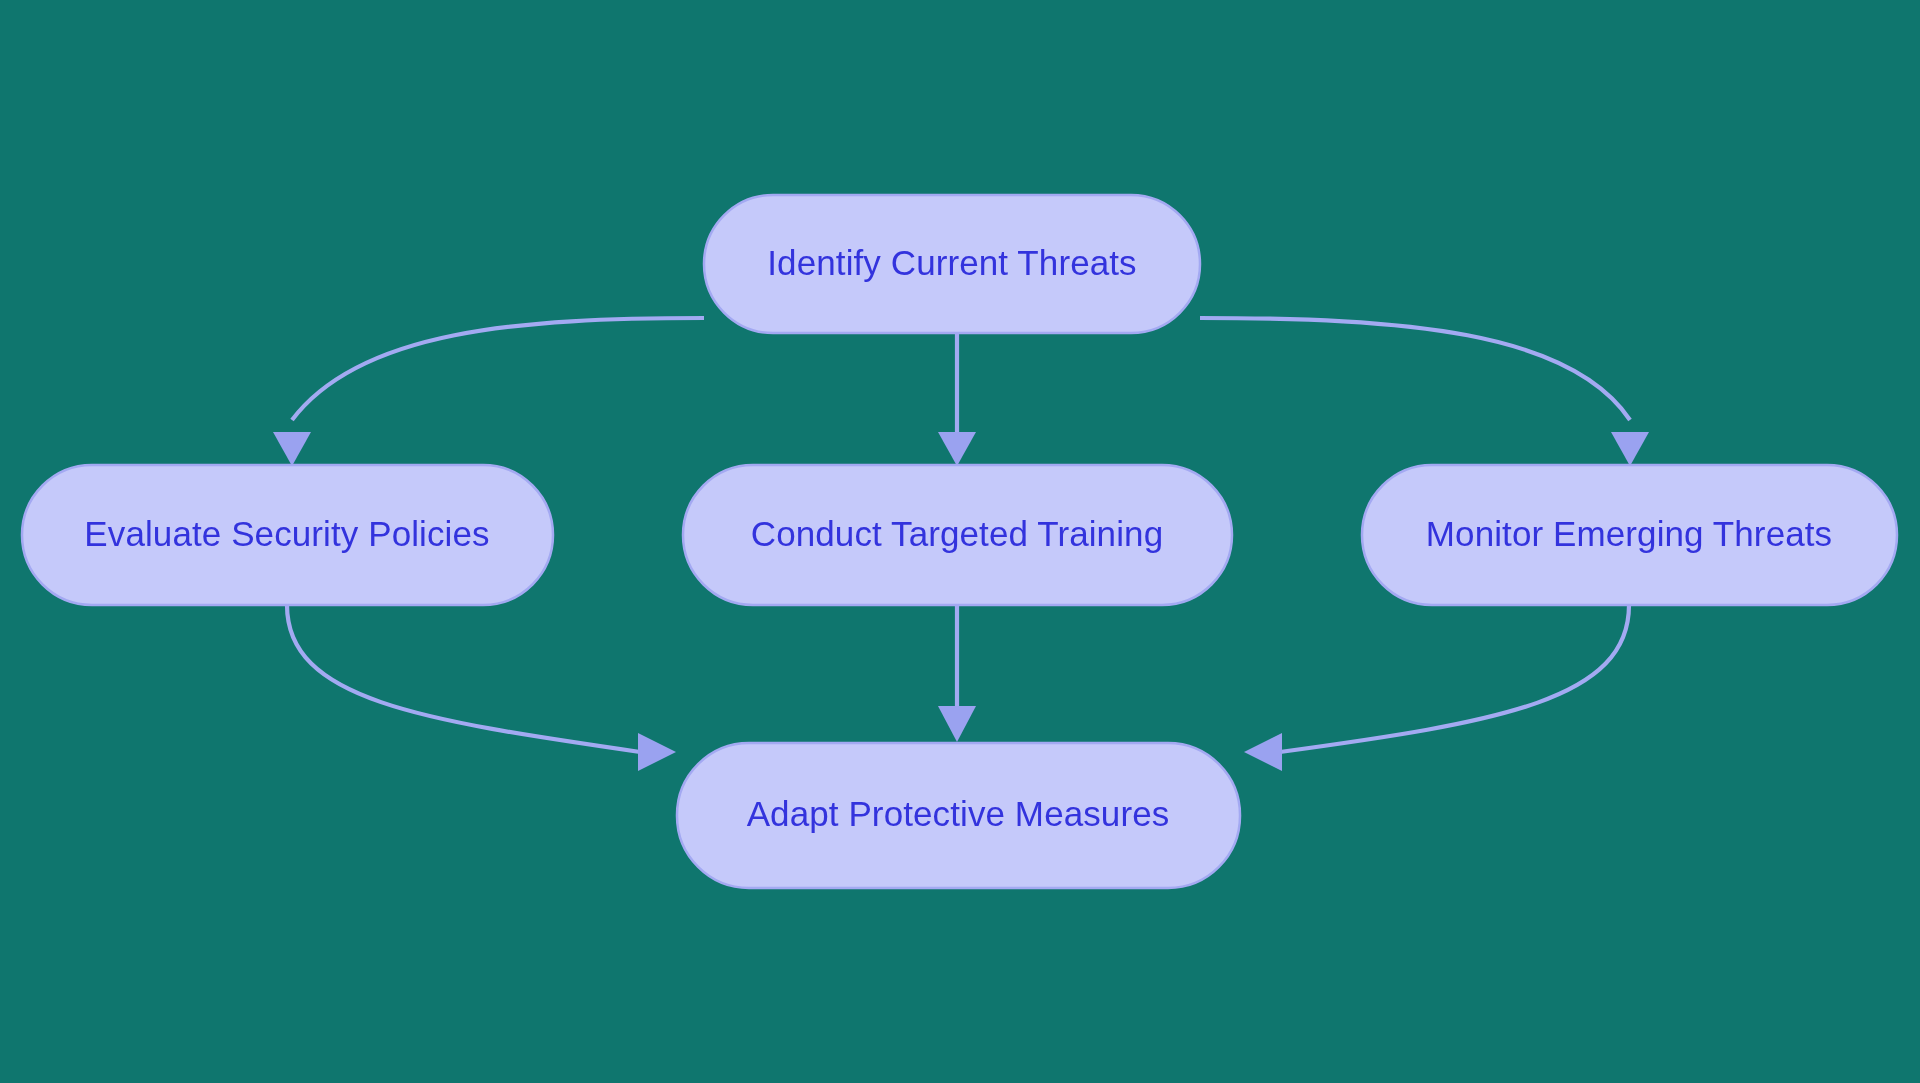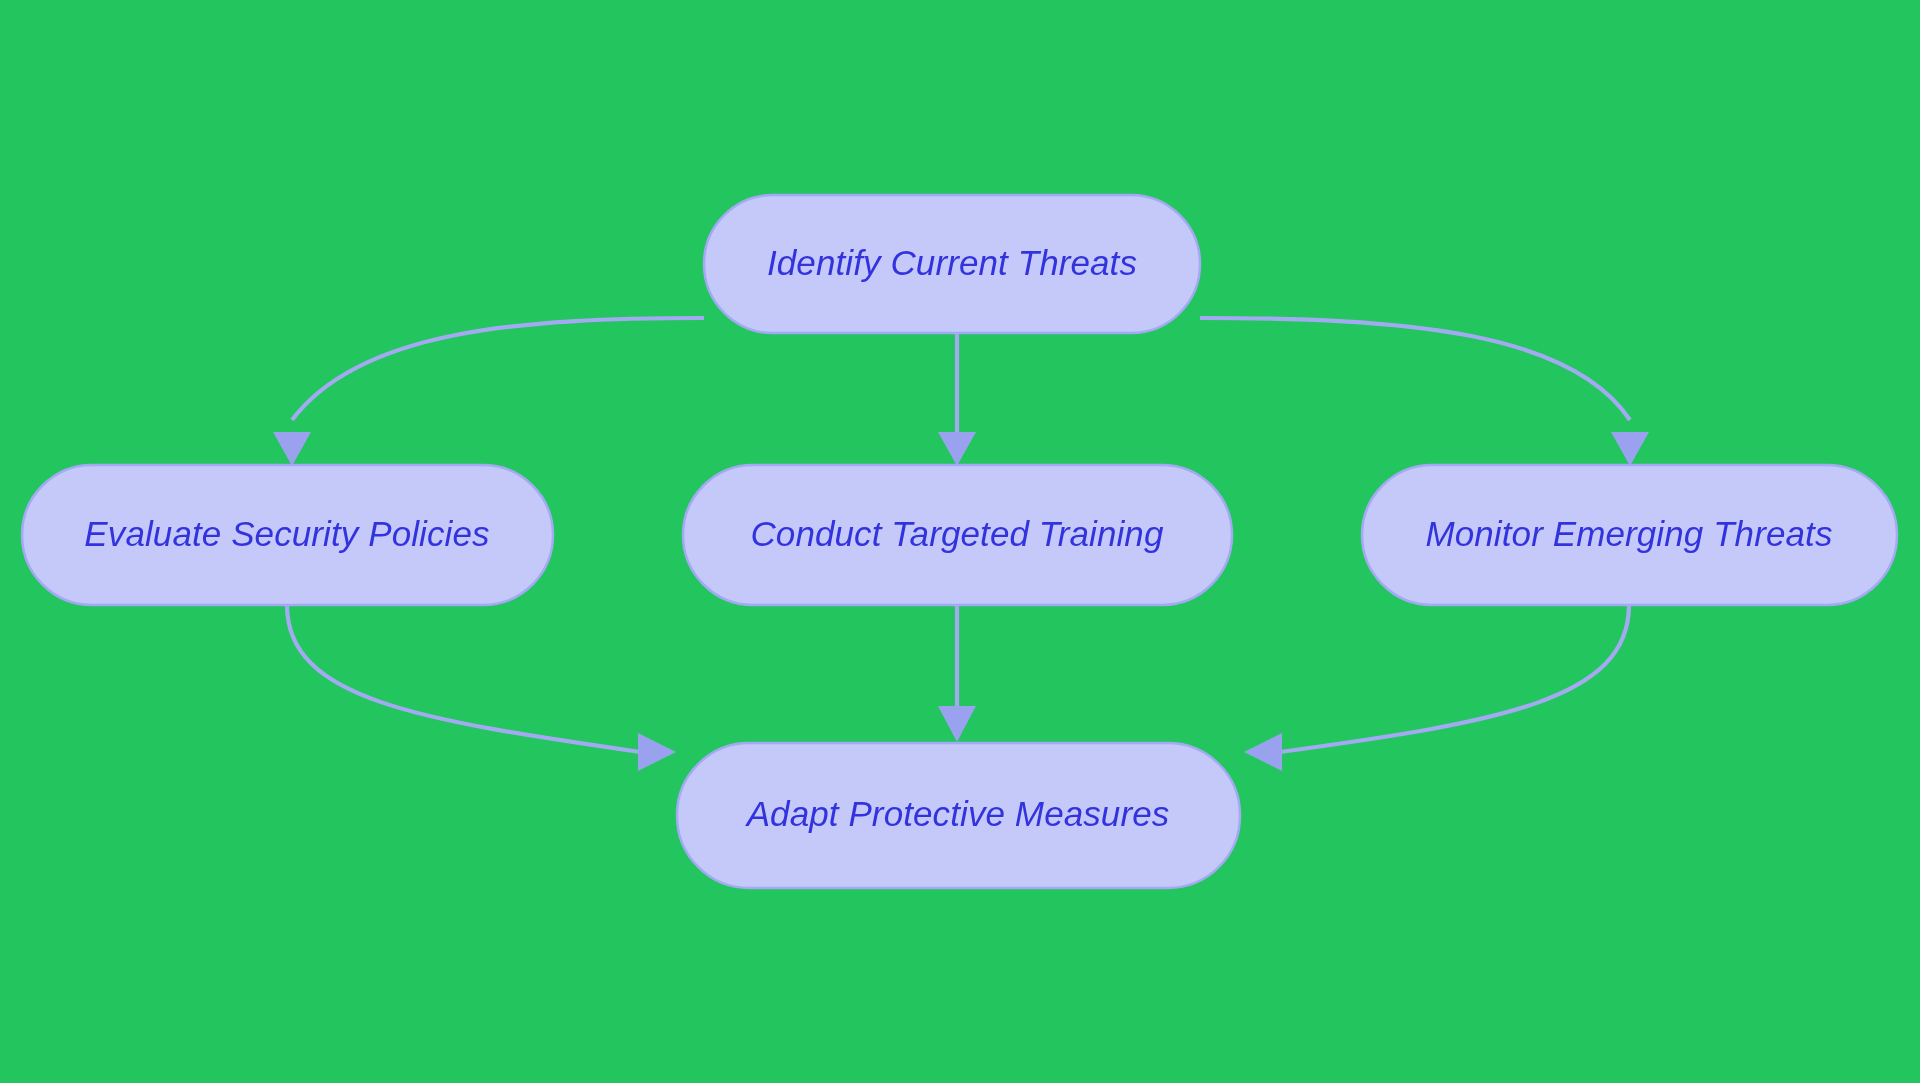--- a/index.html
+++ b/index.html
@@ -8,23 +8,22 @@
     padding: 0;
     background: #ffffff;
   }
   body {
     font-family: "Liberation Sans", sans-serif;
   }
   #canvas {
     position: relative;
     width: 1920px;
     height: 1083px;
-    background: #22c55e;
+    background: #0f766e;
     overflow: hidden;
-    font-style: italic;
   }
   #diagram-svg {
     position: absolute;
     top: 0;
     left: 0;
     width: 1920px;
     height: 1083px;
     display: block;
   }
   .node-shape {

